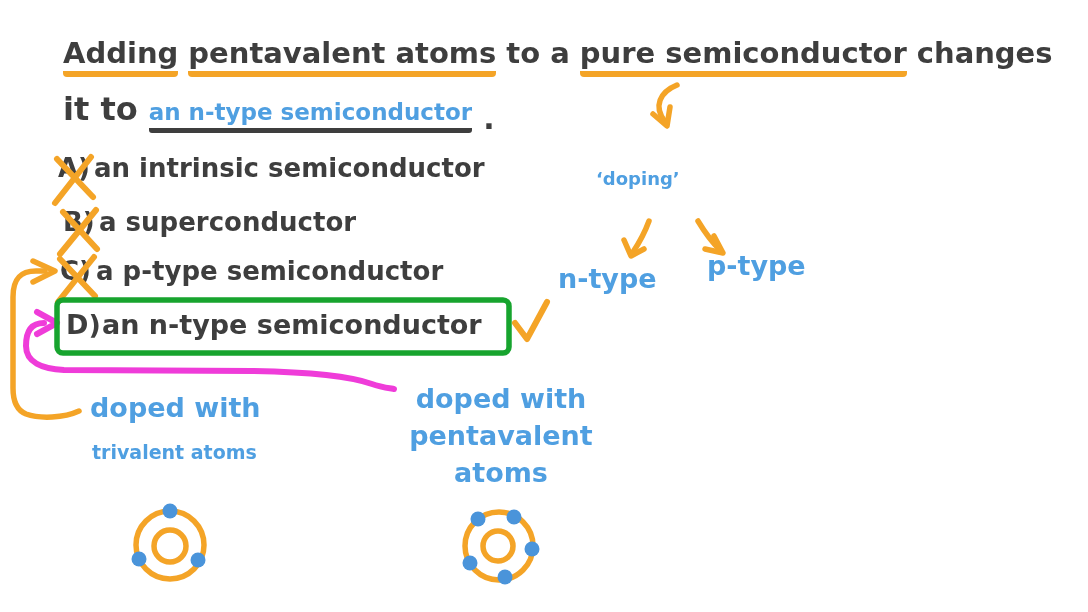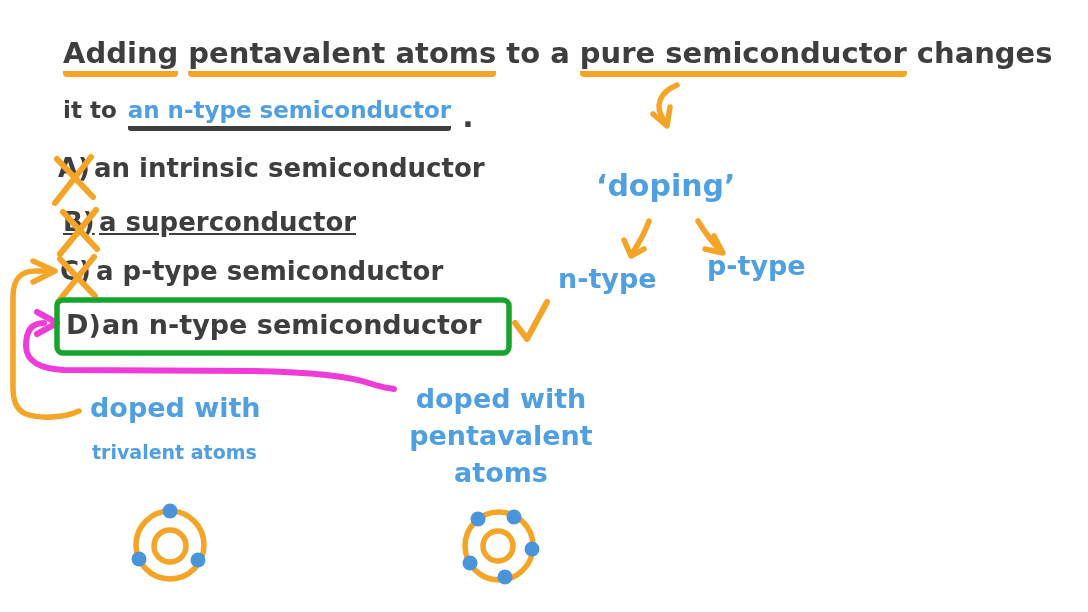--- a/index.html
+++ b/index.html
@@ -26,43 +26,43 @@
 </head>
 <body>
 
 <div class="canvas">
 
   <div class="t ink" style="left:63px; top:36px; font-size:29px;">
     <span class="part u-orange">Adding</span><span class="part u-orange">pentavalent atoms</span><span class="part">to a</span><span class="part u-orange">pure semiconductor</span><span class="part">changes</span>
   </div>
 
   <div class="t row-line2" style="left:63px; top:90px;">
-    <span class="ink" style="font-size:23px;">it to</span>
+    <span class="ink" style="font-size:32px;">it to</span>
     <span class="blue u-dark" style="font-size:23px;">an n-type semiconductor</span>
     <span class="ink period" style="font-size:30px;">.</span>
   </div>
 
   <div class="t ink opt" style="left:58px; top:153px; font-size:26px;">
     <span class="letter">A)</span>
     <span>an intrinsic semiconductor</span>
   </div>
-  <div class="t ink opt" style="left:63px; top:207px; font-size:26px;text-decoration:underline;">
+  <div class="t ink opt" style="left:63px; top:207px; font-size:26px;">
     <span class="letter">B)</span>
     <span>a superconductor</span>
   </div>
   <div class="t ink opt" style="left:60px; top:256px; font-size:26px;">
     <span class="letter">C)</span>
     <span>a p-type semiconductor</span>
   </div>
   <div class="t ink opt" style="left:66px; top:309px; font-size:27px;">
     <span class="letter">D)</span>
     <span>an n-type semiconductor</span>
   </div>
 
-  <div class="t blue" style="left:596px; top:168px; font-size:30px;">‘doping’</div>
+  <div class="t blue" style="left:596px; top:168px; font-size:18px;">‘doping’</div>
   <div class="t blue" style="left:707px; top:250px; font-size:27px;">p-type</div>
   <div class="t blue" style="left:558px; top:263px; font-size:27px;">n-type</div>
 
   <div class="t blue" style="left:90px; top:392px; font-size:27px;">doped with</div>
   <div class="t blue" style="left:92px; top:441px; font-size:19px;">trivalent atoms</div>
 
   <div class="t blue" style="left:393px; top:380px; width:216px; font-size:27px; text-align:center; line-height:37px;">
     <div>doped with</div>
     <div>pentavalent</div>
     <div>atoms</div>

